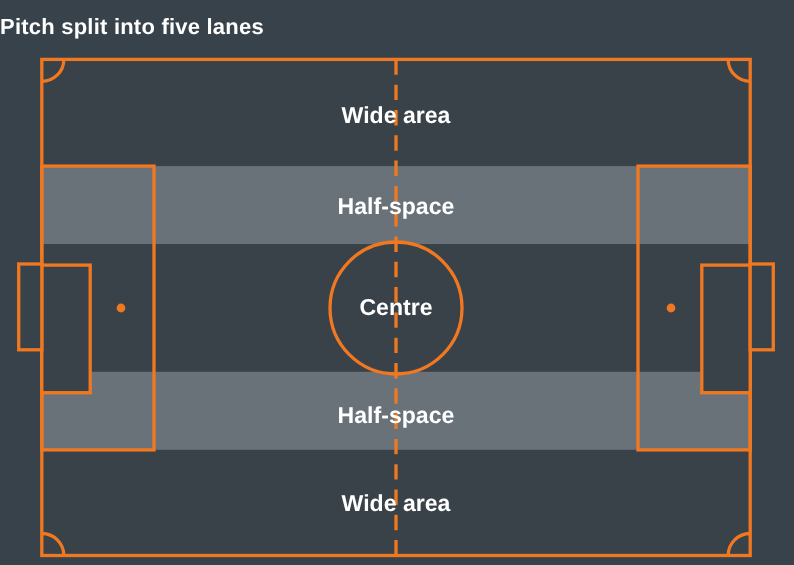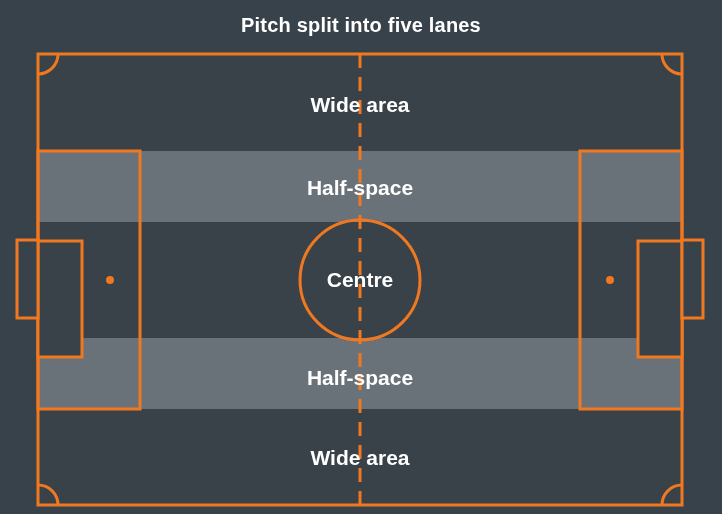--- a/index.html
+++ b/index.html
@@ -18,21 +18,21 @@
     position: absolute;
     left: 0; top: 0;
     width: 722px;
     height: 514px;
   }
   #title {
     position: absolute;
     left: 0;
     top: 14px;
     width: 722px;
-    text-align: center;
+    text-align: left;
     color: #ffffff;
     font-size: 20px;
     font-weight: bold;
     letter-spacing: 0.2px;
     font-family: "Liberation Sans", sans-serif;
   }
   svg#pitch {
     position: absolute;
     left: 0;
     top: 0;

